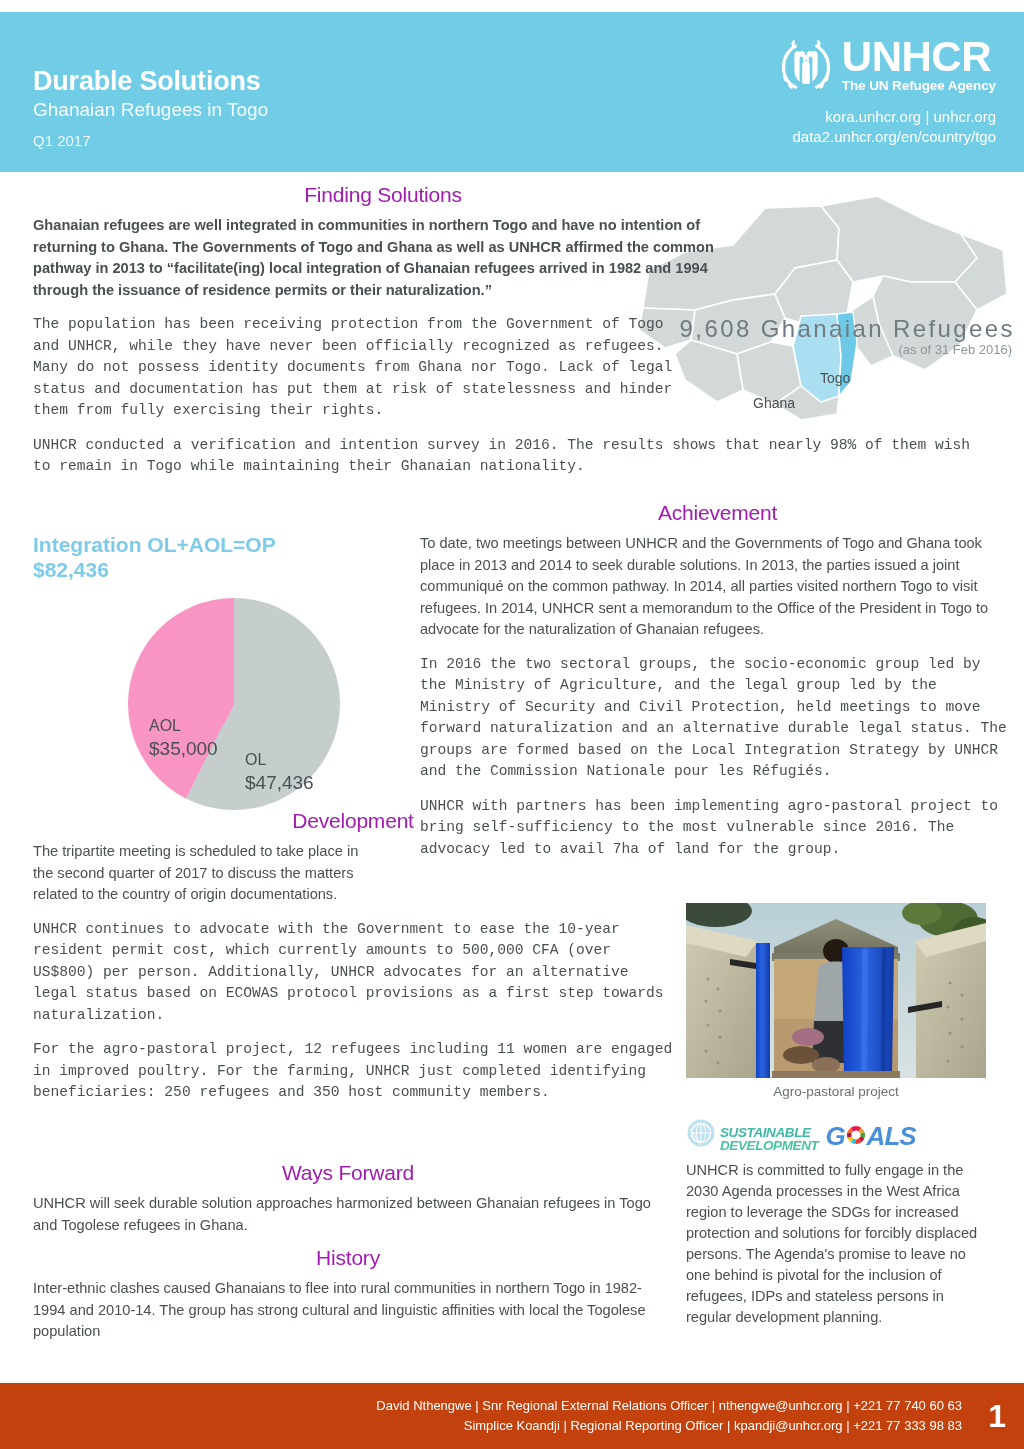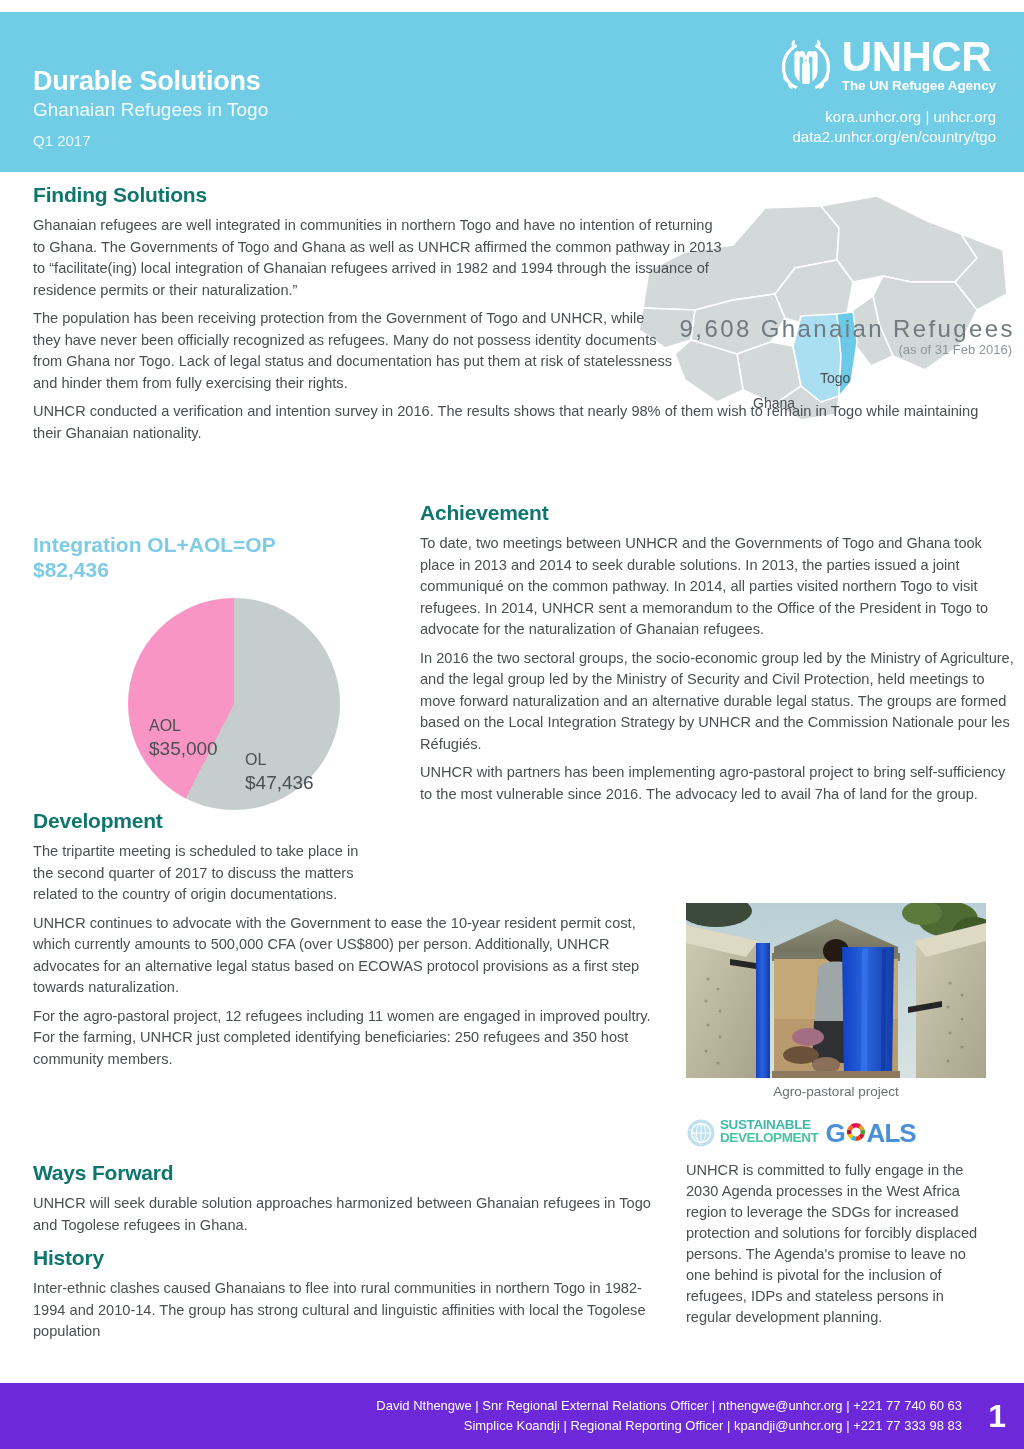--- a/index.html
+++ b/index.html
@@ -39,32 +39,32 @@
     line-height: 15px; margin-top: 1px;
   }
   .hdr-urls {
     margin-top: 13px; font-size: 15px; color: #ffffff; line-height: 20px;
   }
 
   
   .body { position: absolute; left: 0; top: 160px; width: 1024px; }
 
   h2.sec {
-    color: #0f766e; font-size: 21px; font-weight: bold;
-    line-height: 26px; letter-spacing: -0.2px;
+    color: #a21caf; font-size: 21px; font-weight: normal;
+    line-height: 26px; letter-spacing: -0.2px; text-align: center;
   }
   p.txt {
     color: #4a4f52; font-size: 14.6px; line-height: 21.5px;
     margin-top: 7px;
   }
-  p.txt + p.txt { margin-top: 7px; }
+  p.txt + p.txt { margin-top: 13px; font-family: Liberation Mono, monospace; }
 
   
   .finding { position: absolute; left: 33px; top: 22px; width: 700px; z-index: 3; }
-  .finding .p1 { width: 690px; }
+  .finding .p1 { width: 690px; font-weight: bold; }
   .finding .p2 { width: 640px; }
   .finding .p3 { width: 960px; }
 
   
   .map-block {
     position: absolute; left: 625px; top: 30px; width: 390px; height: 250px; z-index: 1;
   }
   .map-svg { position: absolute; left: 0; top: 0; }
   .map-count {
     position: absolute; left: 5px; top: 125px; width: 385px; text-align: right;
@@ -105,33 +105,33 @@
 
   
   .photo-block { position: absolute; left: 686px; top: 743px; width: 300px; }
   .photo { width: 300px; height: 175px; position: relative; overflow: hidden; }
   .photo-cap {
     margin-top: 6px; text-align: center; font-size: 13.5px; color: #6a7073;
   }
 
   
   .sdg-block { position: absolute; left: 686px; top: 958px; width: 305px; }
-  .sdg-logo { display: flex; align-items: flex-start; height: 34px; }
+  .sdg-logo { display: flex; align-items: flex-end; height: 34px; font-style: italic; }
   .sdg-text {
     margin-top: 8px; color: #4a4f52; font-size: 14.6px; line-height: 21px;
   }
 
   
   .ways { position: absolute; left: 33px; top: 1000px; width: 630px; }
   .history { position: absolute; left: 33px; top: 1085px; width: 630px; }
 
   
   .footer {
     position: absolute; left: 0; bottom: 0; width: 1024px; height: 66px;
-    background: #6d28d9;
+    background: #c2410c;
   }
   .footer-inner {
     position: absolute; right: 62px; top: 13px; text-align: right;
     font-size: 13px; color: #ffffff; line-height: 20px;
   }
   .page-num {
     position: absolute; right: 18px; top: 14px;
     font-size: 32px; font-weight: bold; color: #ffffff; line-height: 38px;
   }
 </style>

